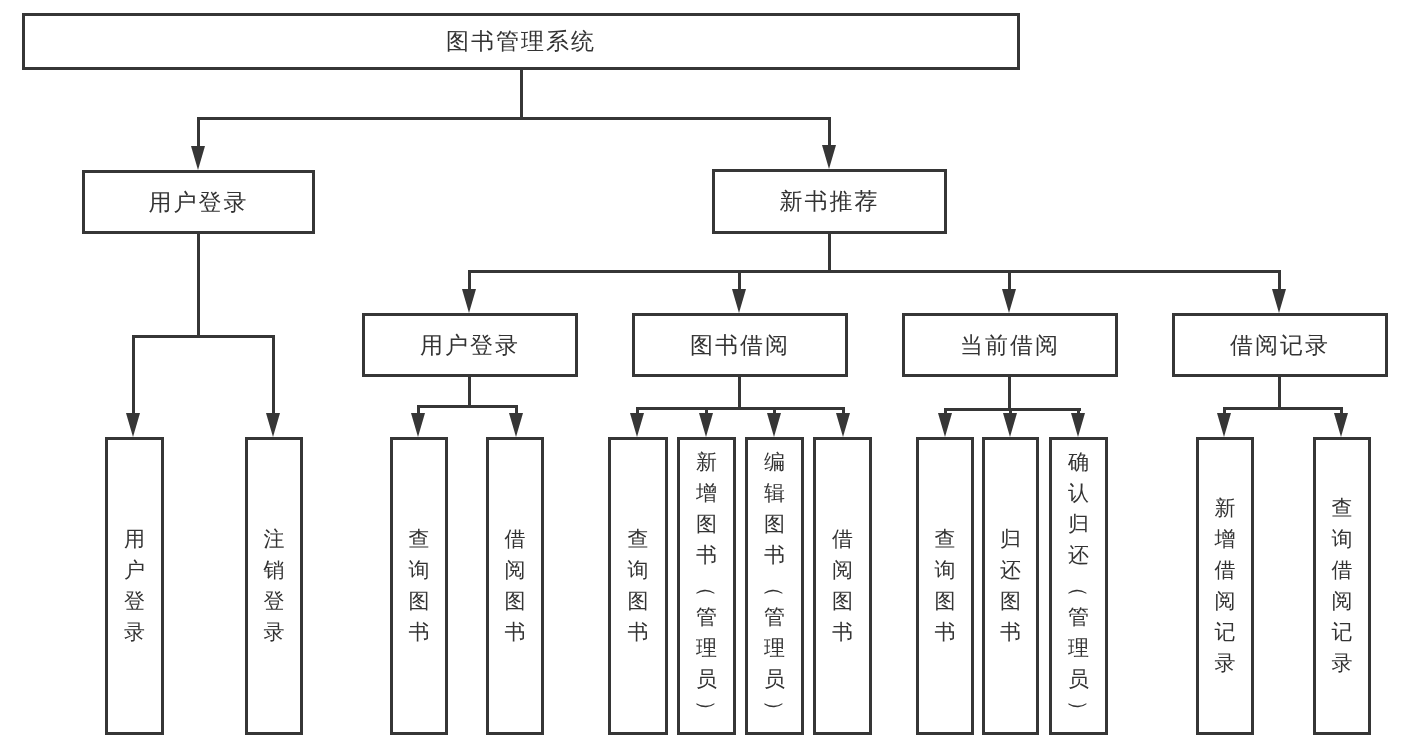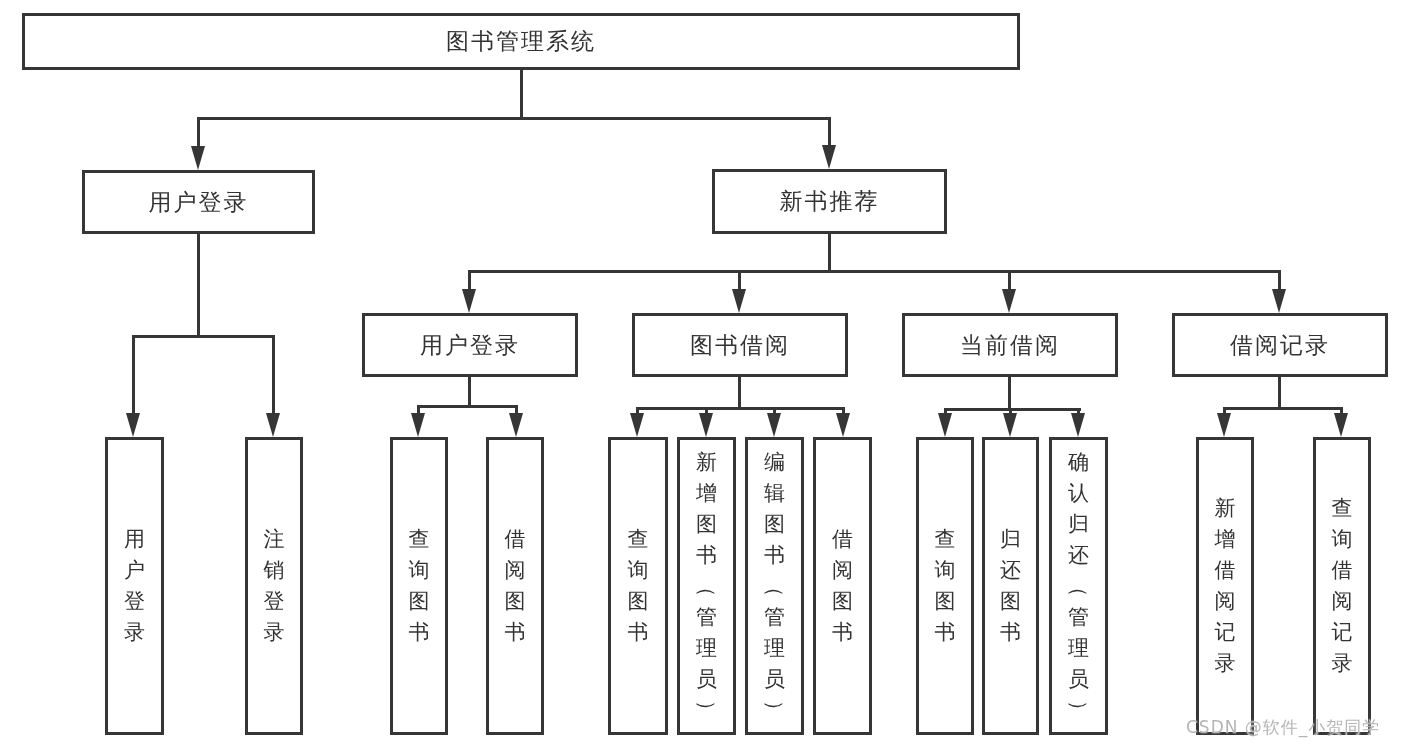--- a/index.html
+++ b/index.html
@@ -210,15 +210,14 @@
   <div class="line" style="left:1077px;top:408px;width:3px;height:9px;"></div>
   <div class="arrow" style="left:1071px;top:413px;"></div>
 
   <div class="line" style="left:1278px;top:377px;width:3px;height:33px;"></div>
   <div class="line" style="left:1223px;top:407px;width:120px;height:3px;"></div>
   <div class="line" style="left:1223px;top:407px;width:3px;height:10px;"></div>
   <div class="arrow" style="left:1217px;top:413px;"></div>
   <div class="line" style="left:1340px;top:407px;width:3px;height:10px;"></div>
   <div class="arrow" style="left:1334px;top:413px;"></div>
 
-  <div class="watermark">CSDN @软件_小贺同学</div>
 
 </div>
 
 </body></html>

